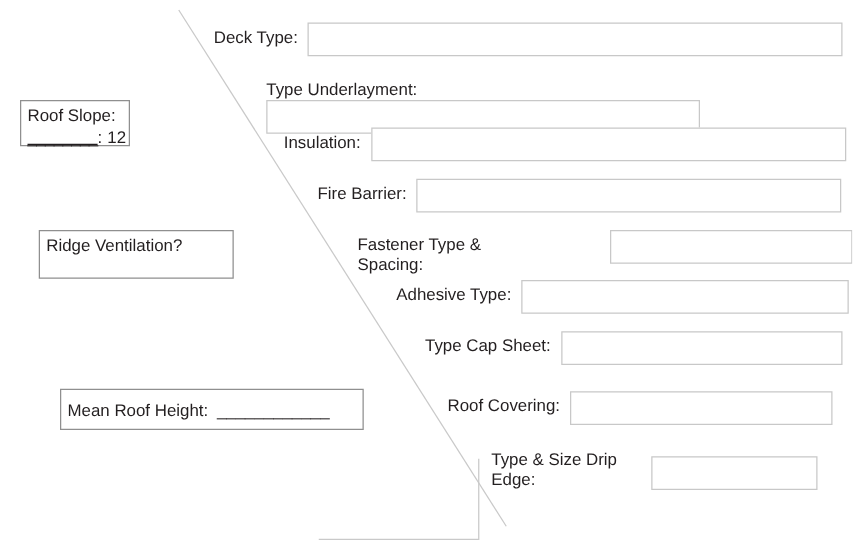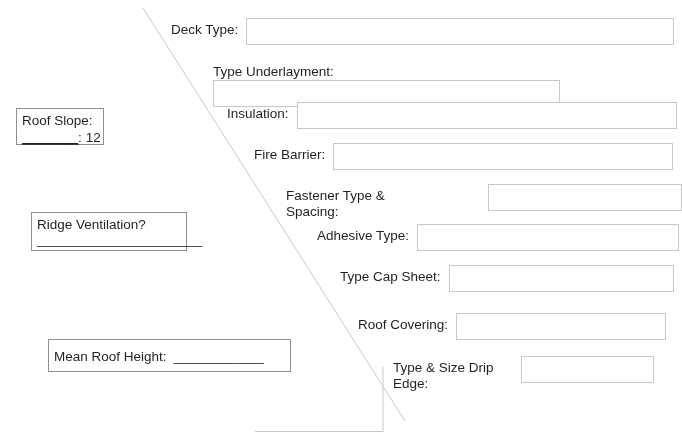--- a/index.html
+++ b/index.html
@@ -53,21 +53,20 @@
   
   .callout {
     position: absolute;
     background: #ffffff;
     border: 1px solid #8f8f8f;
     box-sizing: border-box;
     font-size: 13.5px;
     line-height: 17px;
     color: #231f20;
     padding: 3px 5px 2px 5px;
-    margin-top: 28px;
   }
   .callout .line { white-space: nowrap; }
   .blank {
     text-decoration: underline;
     letter-spacing: -0.5px;
   }
   .callout-inline { display: flex; align-items: baseline; }
 </style>
 </head>
 <body>
@@ -87,21 +86,20 @@
     <div class="line">Roof Slope:</div>
     <div class="line callout-inline">
       <span class="blank">________</span>
         <span>:</span>
         <span style="padding-left:4px;">12</span>
     </div>
   </div>
 
   <div class="callout" style="left:31px; top:184px; width:156px; height:39px;">
     <div class="line">Ridge Ventilation?</div>
-    <div class="line" style="margin-top:-2px;">______________________</div>
   </div>
 
   <div class="callout callout-inline" style="left:48px; top:311px; width:243px; height:33px; align-items:center;">
     <span>Mean Roof Height:</span>
     <span style="width:7px;"></span>
     <span>____________</span>
   </div>
 
   <div class="field-row" style="left:171px; top:18px;">
     <span class="field-label">Deck Type:</span>
@@ -144,20 +142,20 @@
     <span class="field-gap"></span>
     <span class="field-box" style="width:225px;"></span>
   </div>
 
   <div class="field-row" style="left:358px; top:313px;">
     <span class="field-label">Roof Covering:</span>
     <span class="field-gap"></span>
     <span class="field-box" style="width:210px;"></span>
   </div>
 
-  <div class="field-row" style="left:393px; top:356px;">
+  <div class="field-row" style="left:393px; top:356px;align-items:flex-end;">
     <span class="field-label" style="width:120px;">Type &amp; Size Drip
 Edge:</span>
     <span class="field-gap"></span>
     <span class="field-box" style="width:133px;"></span>
   </div>
 
 </div>
 
 </body></html>

